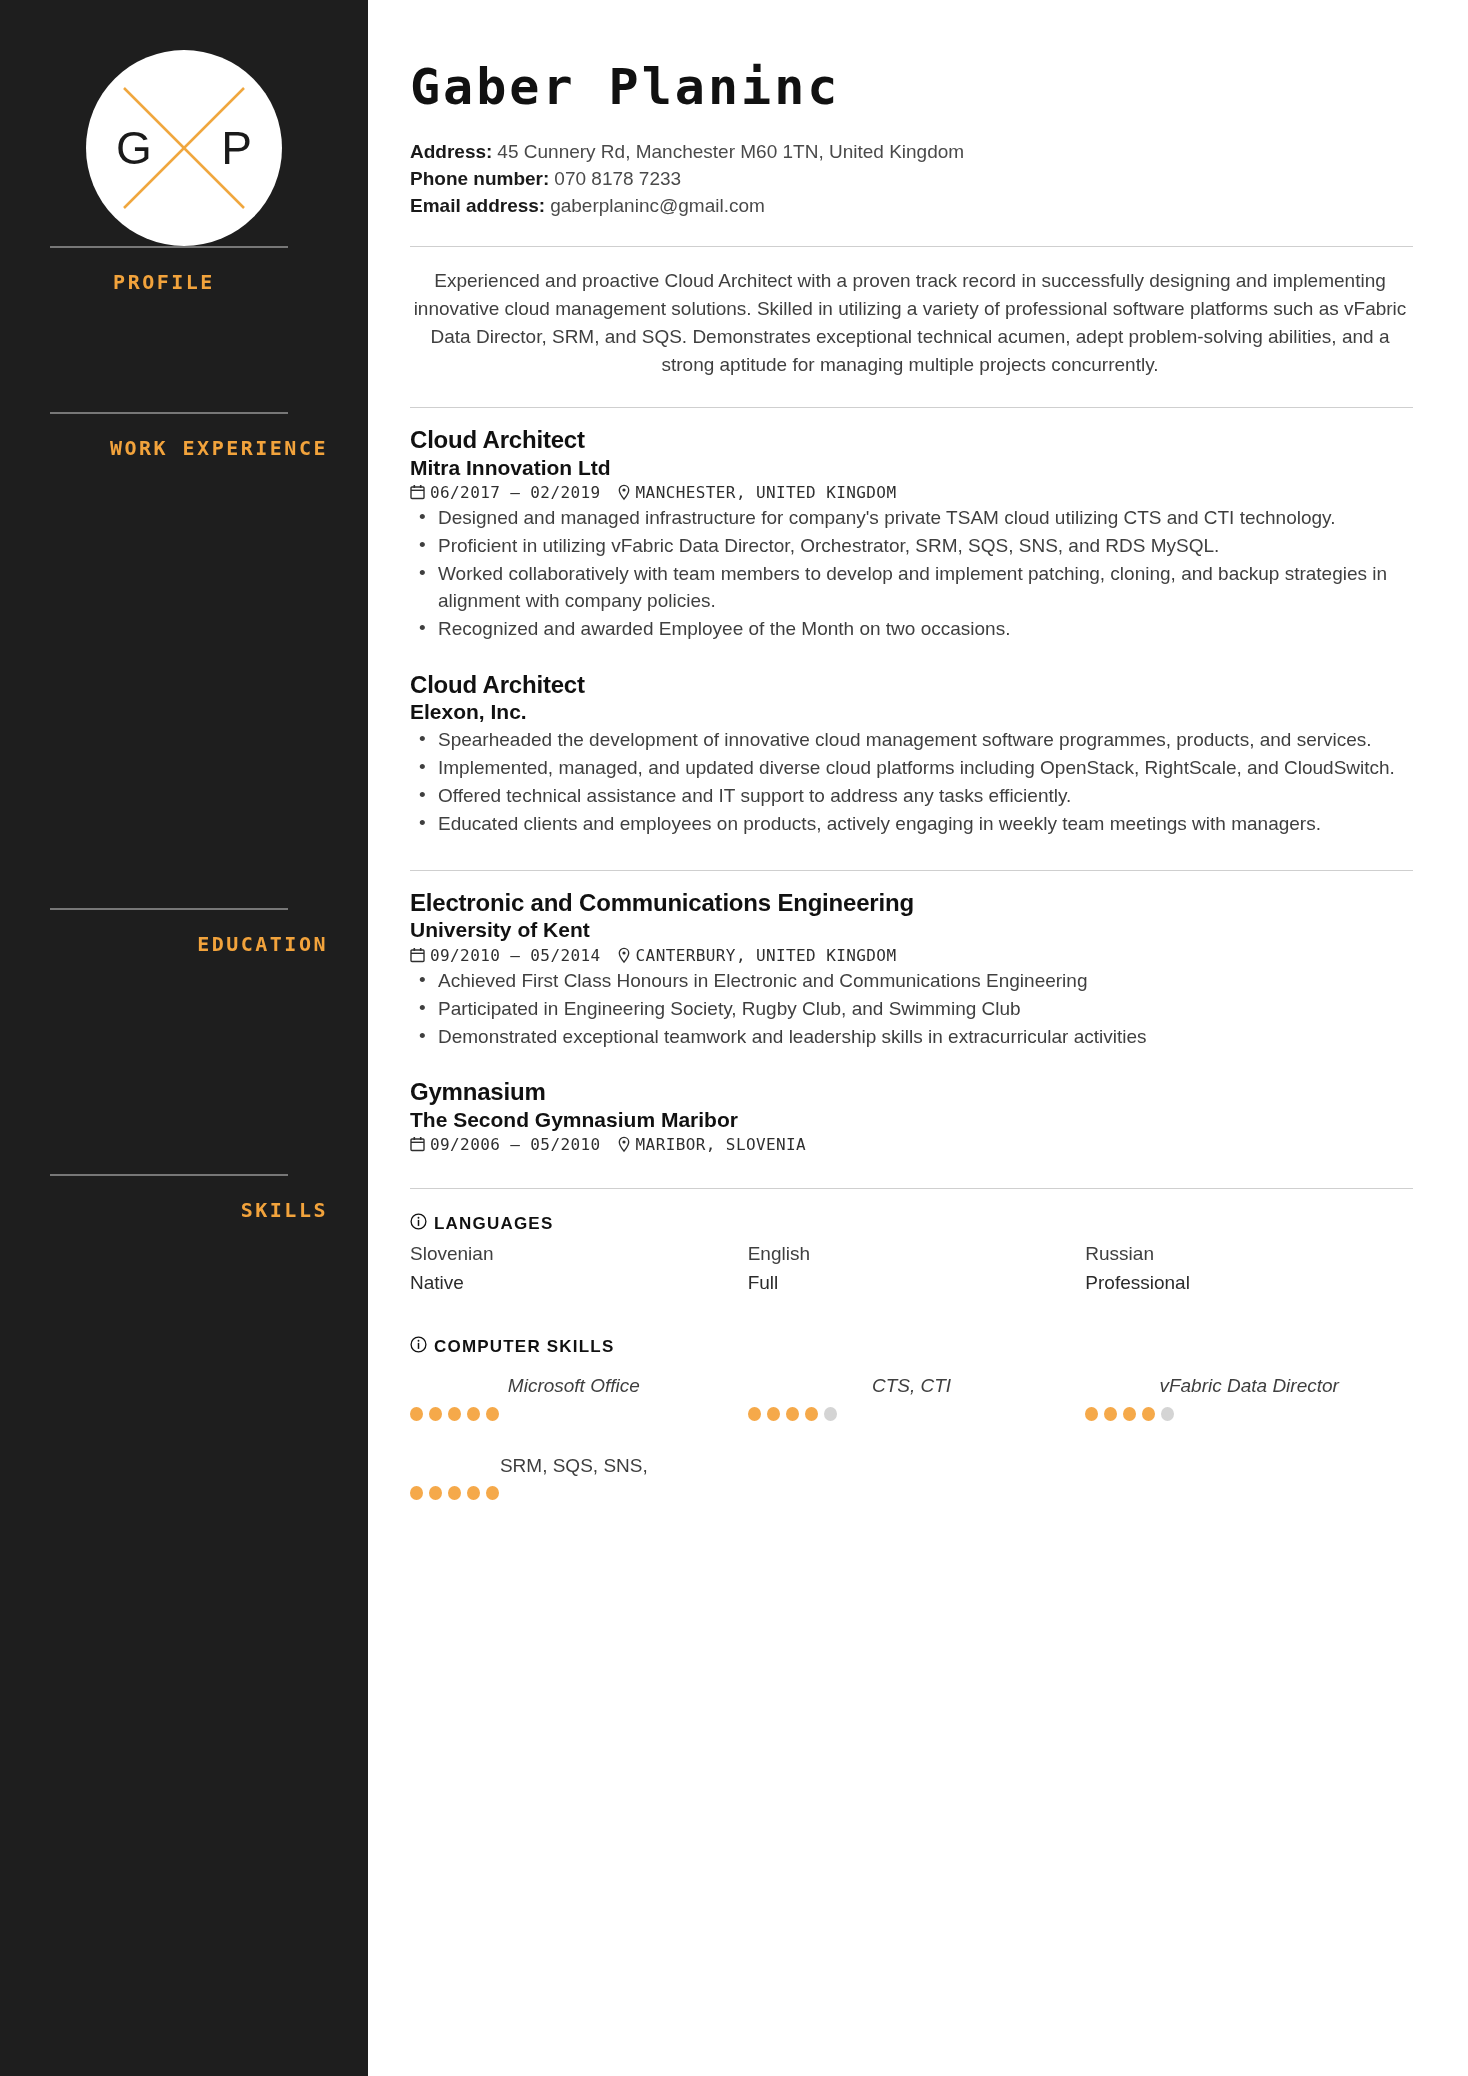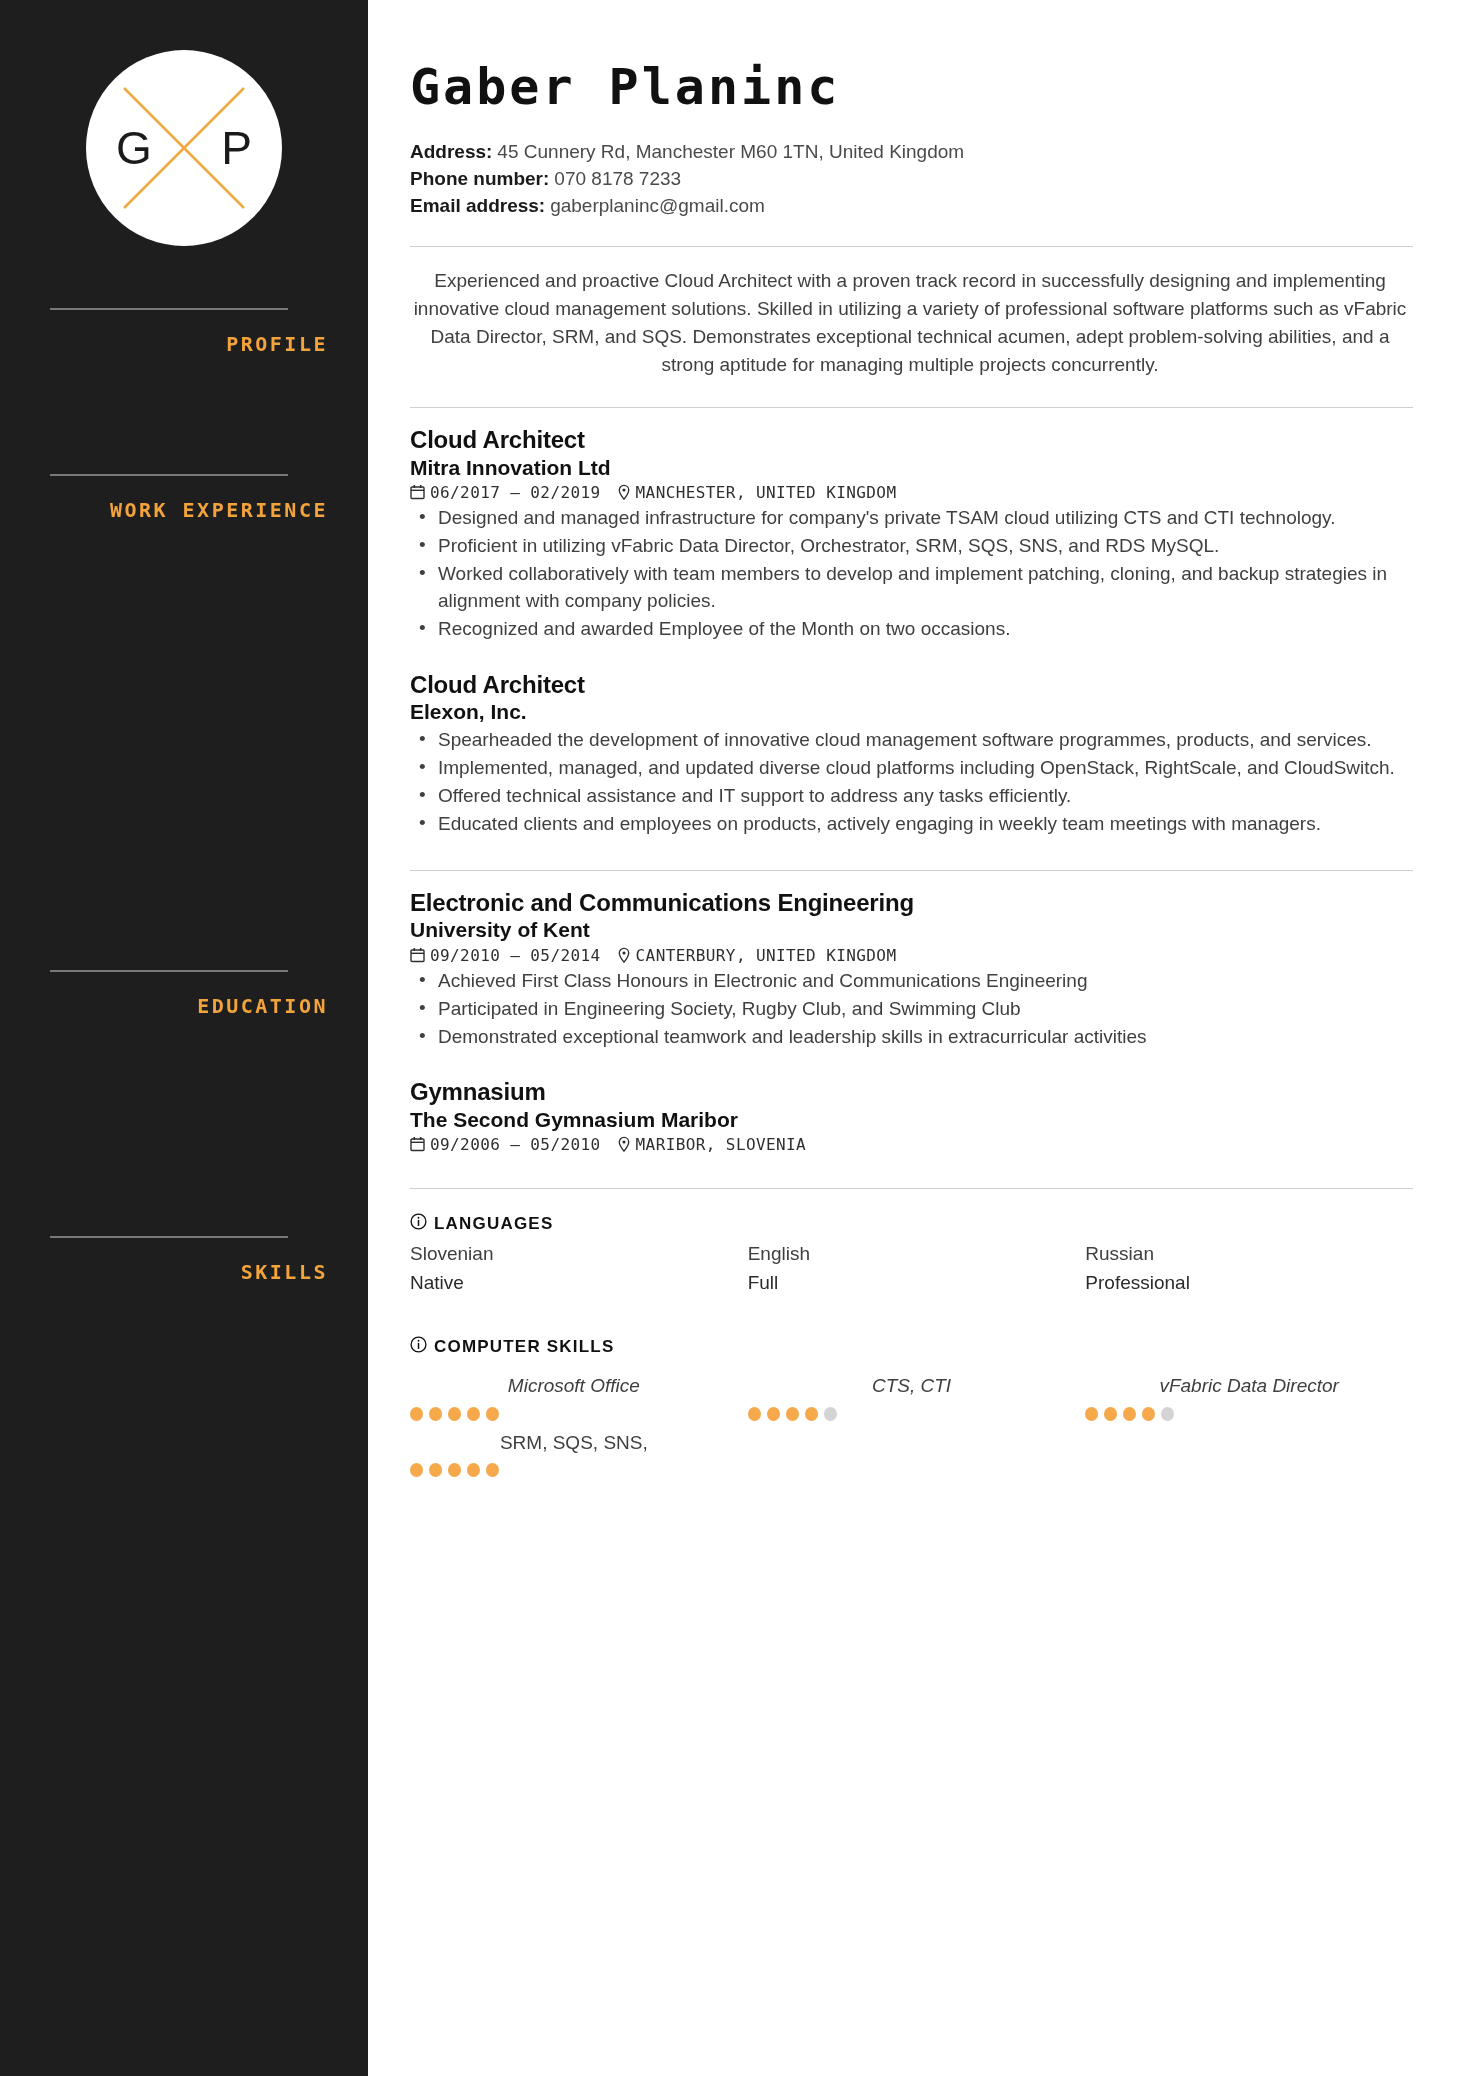--- a/index.html
+++ b/index.html
@@ -169,21 +169,21 @@
     column-gap:10px;
     row-gap:14px;
   }
   .skill-cell { }
   .skill-name { font-size:19px; color:#3f3f3f; line-height:1.4; margin-bottom:2px; }
   .skill-level { font-size:19px; color:#2b2b2b; font-weight:normal; line-height:1.4; }
   .dots { display:flex; gap:6px; margin-top:7px; }
   .dot { width:13px; height:14px; border-radius:50%; background:#d4d4d4; }
   .dot.on { background:#f5a94a; }
   .skills-rows { margin-top:15px;font-style:italic; }
-  .skill-row-2 { margin-top:9px; }
+  .skill-row-2 { margin-top:32px; }
 </style>
 </head>
 <body>
 
 <div class="page">
 
   <aside class="sidebar">
     <div class="logo-wrap">
       <div class="logo">
         <svg viewBox="0 0 196 196">
@@ -192,21 +192,21 @@
         </svg>
         <div class="letters">
           <span>G</span>
           <span>P</span>
         </div>
       </div>
     </div>
 
     <div class="side-sections">
 
-      <div class="side-sec" style="margin-top:62px;">
+      <div class="side-sec" style="text-align:center;">
         <div class="side-rule"></div>
         <span class="side-label">PROFILE</span>
       </div>
 
       <div class="side-sec" style="margin-top:112px;">
         <div class="side-rule"></div>
         <span class="side-label">WORK EXPERIENCE</span>
       </div>
 
       <div class="side-sec" style="margin-top:442px;">

